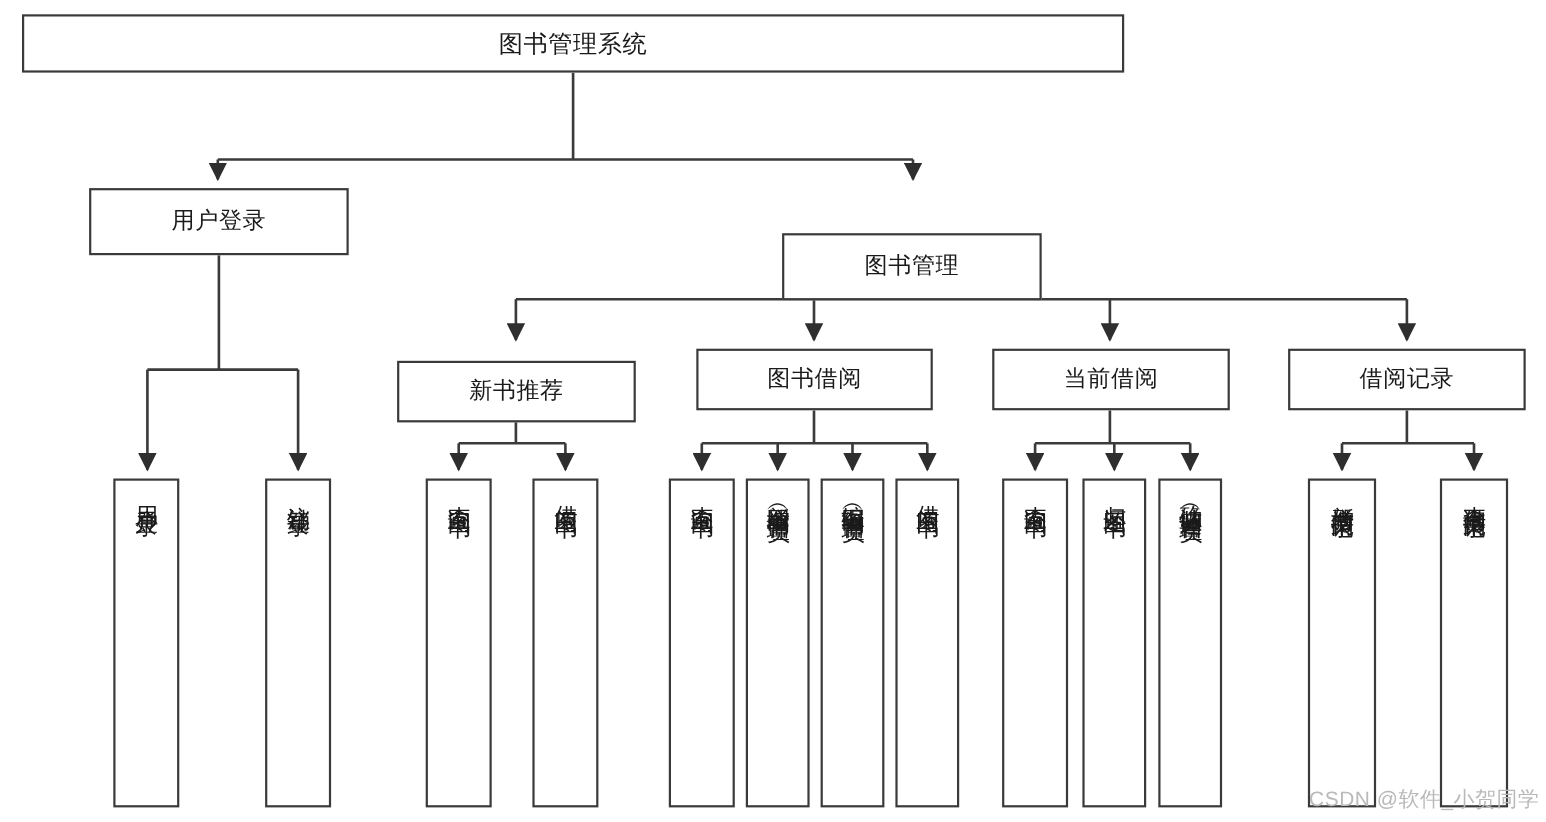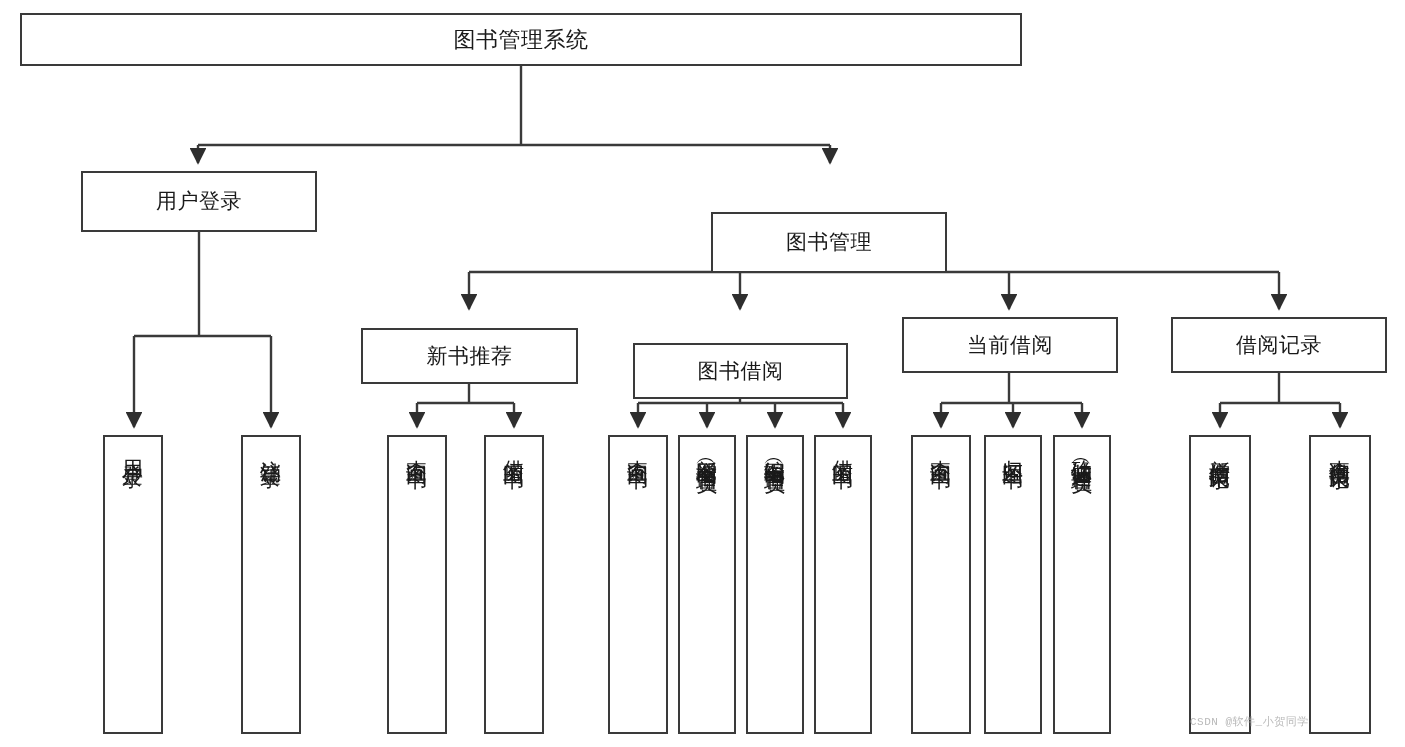--- a/index.html
+++ b/index.html
@@ -59,26 +59,25 @@
     line-height: 1.0;
     letter-spacing: 3px;
     white-space: nowrap;
   }
   .node.vert.tall .lbl {
     letter-spacing: 2px;
   }
   #watermark {
     position: absolute;
     color: #b9b9b9;
-    font-size: 11px;
+    font-size: 19px;
     letter-spacing: 0.5px;
     white-space: nowrap;
     left: 1190px;
     top: 714px;
-    font-family: Liberation Mono, monospace;
   }
 </style>
 </head>
 <body>
 
 <div id="canvas">
 
   <svg id="wires" viewBox="0 0 1405 747" xmlns="http://www.w3.org/2000/svg">
     <defs>
       <marker id="arrow" viewBox="0 0 10 10" refX="9" refY="5" markerWidth="7" markerHeight="7" orient="auto-start-reverse">
@@ -136,21 +135,21 @@
   <div class="node horiz" style="left:81px; top:171px; width:236px; height:61px;">
     <span class="lbl">用户登录</span>
   </div>
   <div class="node horiz" style="left:711px; top:171px; width:236px; height:61px;margin-top:41px;">
     <span class="lbl">图书管理</span>
   </div>
 
   <div class="node horiz" style="left:361px; top:328px; width:217px; height:56px;">
     <span class="lbl">新书推荐</span>
   </div>
-  <div class="node horiz" style="left:633px; top:317px; width:215px; height:56px;margin-top:26px;">
+  <div class="node horiz" style="left:633px; top:317px; width:215px; height:56px;">
     <span class="lbl">图书借阅</span>
   </div>
   <div class="node horiz" style="left:1171px; top:317px; width:216px; height:56px;">
     <span class="lbl">借阅记录</span>
   </div>
   <div class="node horiz" style="left:902px; top:317px; width:216px; height:56px;">
     <span class="lbl">当前借阅</span>
   </div>
 
   <div class="node vert" style="left:103px; top:435px; width:60px; height:299px;">

